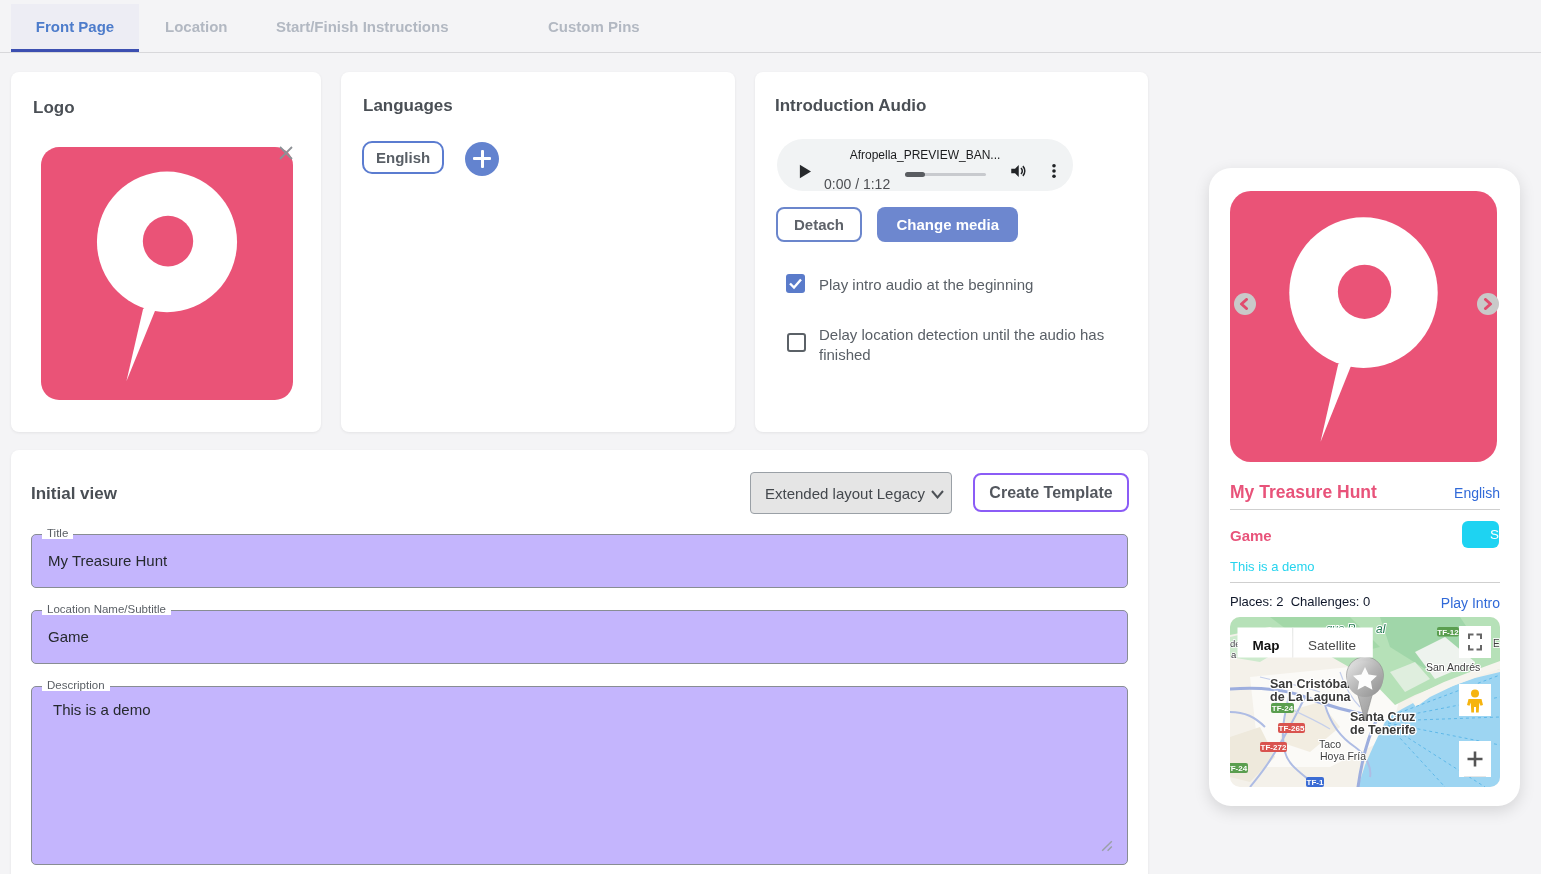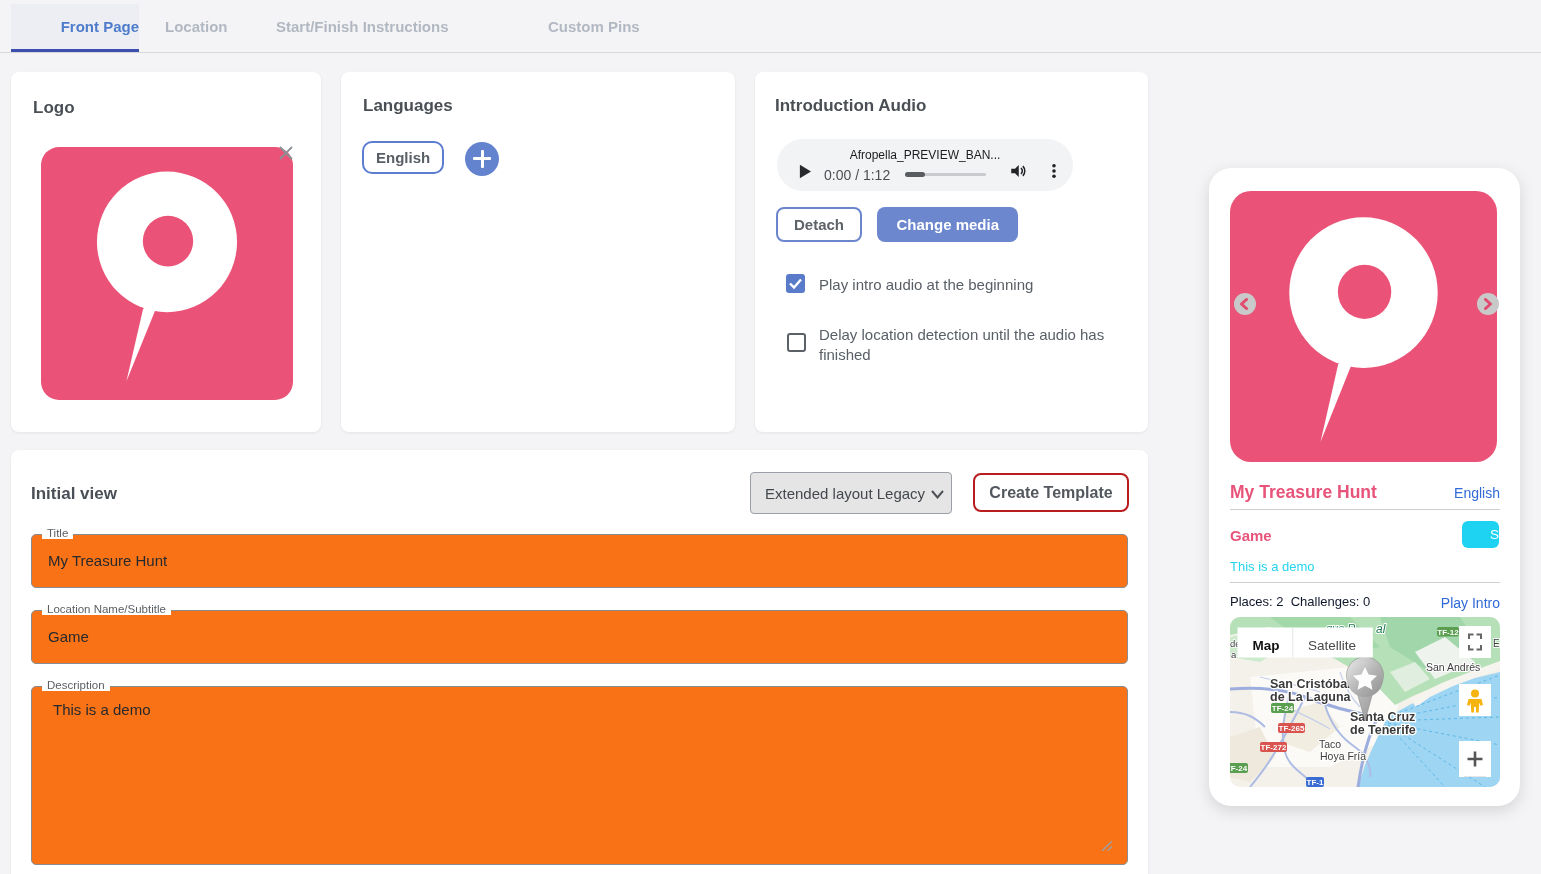--- a/index.html
+++ b/index.html
@@ -3,21 +3,21 @@
 <meta charset="utf-8">
 <style>
 * { margin:0; padding:0; box-sizing:border-box; }
 html,body { width:1541px; height:874px; overflow:hidden; }
 body { font-family:"Liberation Sans", sans-serif; background:#f4f4f6; position:relative; }
 
 
 .tabbar { position:absolute; top:0; left:0; width:1541px; height:52px; }
 .tabline { position:absolute; top:52px; left:0; width:1541px; height:1px; background:#d8d8db; }
 .tab { position:absolute; top:4px; height:48px; line-height:46px; font-size:15px; font-weight:bold; color:#b2b8c2; }
-.tab.active { text-align:right; }
+.tab.active { text-align:center; }
 .tab.active { color:#4d7ccb; background:#ededf4; border-bottom:3px solid #3c4fb1; }
 
 
 .card { position:absolute; background:#fff; border-radius:8px; box-shadow:0 1px 3px rgba(0,0,0,0.07); }
 .card h3 { font-size:17px; color:#4a4f55; }
 
 #logocard { left:11px; top:72px; width:310px; height:360px; }
 #langcard { left:341px; top:72px; width:394px; height:360px; }
 #audiocard { left:755px; top:72px; width:393px; height:360px; }
 #initcard { left:11px; top:450px; width:1137px; height:500px; }
@@ -26,41 +26,41 @@
 
 
 .langbtn { display:inline-block; border:2px solid #5b7cd0; border-radius:10px; background:#fff; color:#595f66; font-weight:bold; font-size:15px; padding:6px 12px; }
 .plusbtn { display:inline-block; width:34px; height:34px; border-radius:50%; background:#6383cf; position:relative; vertical-align:middle; margin-left:21px; }
 .plusbtn:before { content:""; position:absolute; left:8px; top:15.5px; width:18px; height:3px; background:#fff; border-radius:1px; }
 .plusbtn:after { content:""; position:absolute; left:15.5px; top:8px; width:3px; height:18px; background:#fff; border-radius:1px; }
 
 
 .audioplayer { position:absolute; left:22px; top:67px; width:296px; height:52px; background:#f1f3f4; border-radius:26px; }
 .aud-title { position:absolute; left:0; top:9px; width:100%; text-align:center; font-size:12px; color:#1b1c1e; }
-.aud-time { position:absolute; left:47px; top:28px; font-size:14px; color:#4c4e52; }
+.aud-time { position:absolute; left:47px; top:37px; font-size:14px; color:#4c4e52; }
 .aud-track { position:absolute; left:128px; top:34px; width:81px; height:3px; background:#c8cace; border-radius:2px; }
 .aud-trackdone { position:absolute; left:128px; top:33px; width:20px; height:5px; background:#595c60; border-radius:3px; }
 
 .btn-outline { display:inline-block; background:#fff; border:2px solid #6b86cc; border-radius:8px; color:#5e6269; font-weight:bold; font-size:15px; }
 .btn-fill { display:inline-block; background:#6d87cf; border-radius:8px; color:#fff; font-weight:bold; font-size:15px; }
 
 
 .cb { position:absolute; width:19px; height:19px; border-radius:3px; }
 .cb.checked { background:#5a7bca; }
 .cb.un { border:2px solid #5b6167; background:#fff; }
 .cblabel { position:absolute; font-size:15px; color:#595f66; line-height:20px; }
 
 
-.field { position:absolute; border:1px solid #888d93; border-radius:5px; background:#f97316; }
+.field { position:absolute; border:1px solid #888d93; border-radius:5px; background:#c4b5fd; }
 .field .lab { position:absolute; top:-8px; left:10px; background:#fff; padding:0 5px; font-size:11.5px; color:#5a5f65; }
 .field .val { position:absolute; left:16px; font-size:15px; color:#26292e; }
 
 .selectbox { position:absolute; left:739px; top:22px; width:202px; height:42px; border:1px solid #9aa0a6; border-radius:4px; background:#e5e5e5; }
 .selectbox .txt { position:absolute; left:14px; top:12px; font-size:15px; color:#44484d; }
-.btn-ct { position:absolute; left:962px; top:23px; width:156px; height:39px; border:2px solid #b91c1c; border-radius:8px; background:#fff; color:#53575e; font-weight:bold; font-size:16px; text-align:center; line-height:35px; }
+.btn-ct { position:absolute; left:962px; top:23px; width:156px; height:39px; border:2px solid #8b5cf6; border-radius:8px; background:#fff; color:#53575e; font-weight:bold; font-size:16px; text-align:center; line-height:35px; }
 
 
 #phone { position:absolute; left:1209px; top:168px; width:311px; height:638px; background:#fff; border-radius:22px; box-shadow:0 5px 16px rgba(0,0,0,0.13); }
 .ph-in { position:absolute; }
 .ph-hr { position:absolute; left:21px; width:270px; height:1px; background:#cfcfcf; }
 .arrow { position:absolute; width:22px; height:22px; border-radius:50%; background:#c9c9c9; }
 </style>
 </head>
 <body>
 

